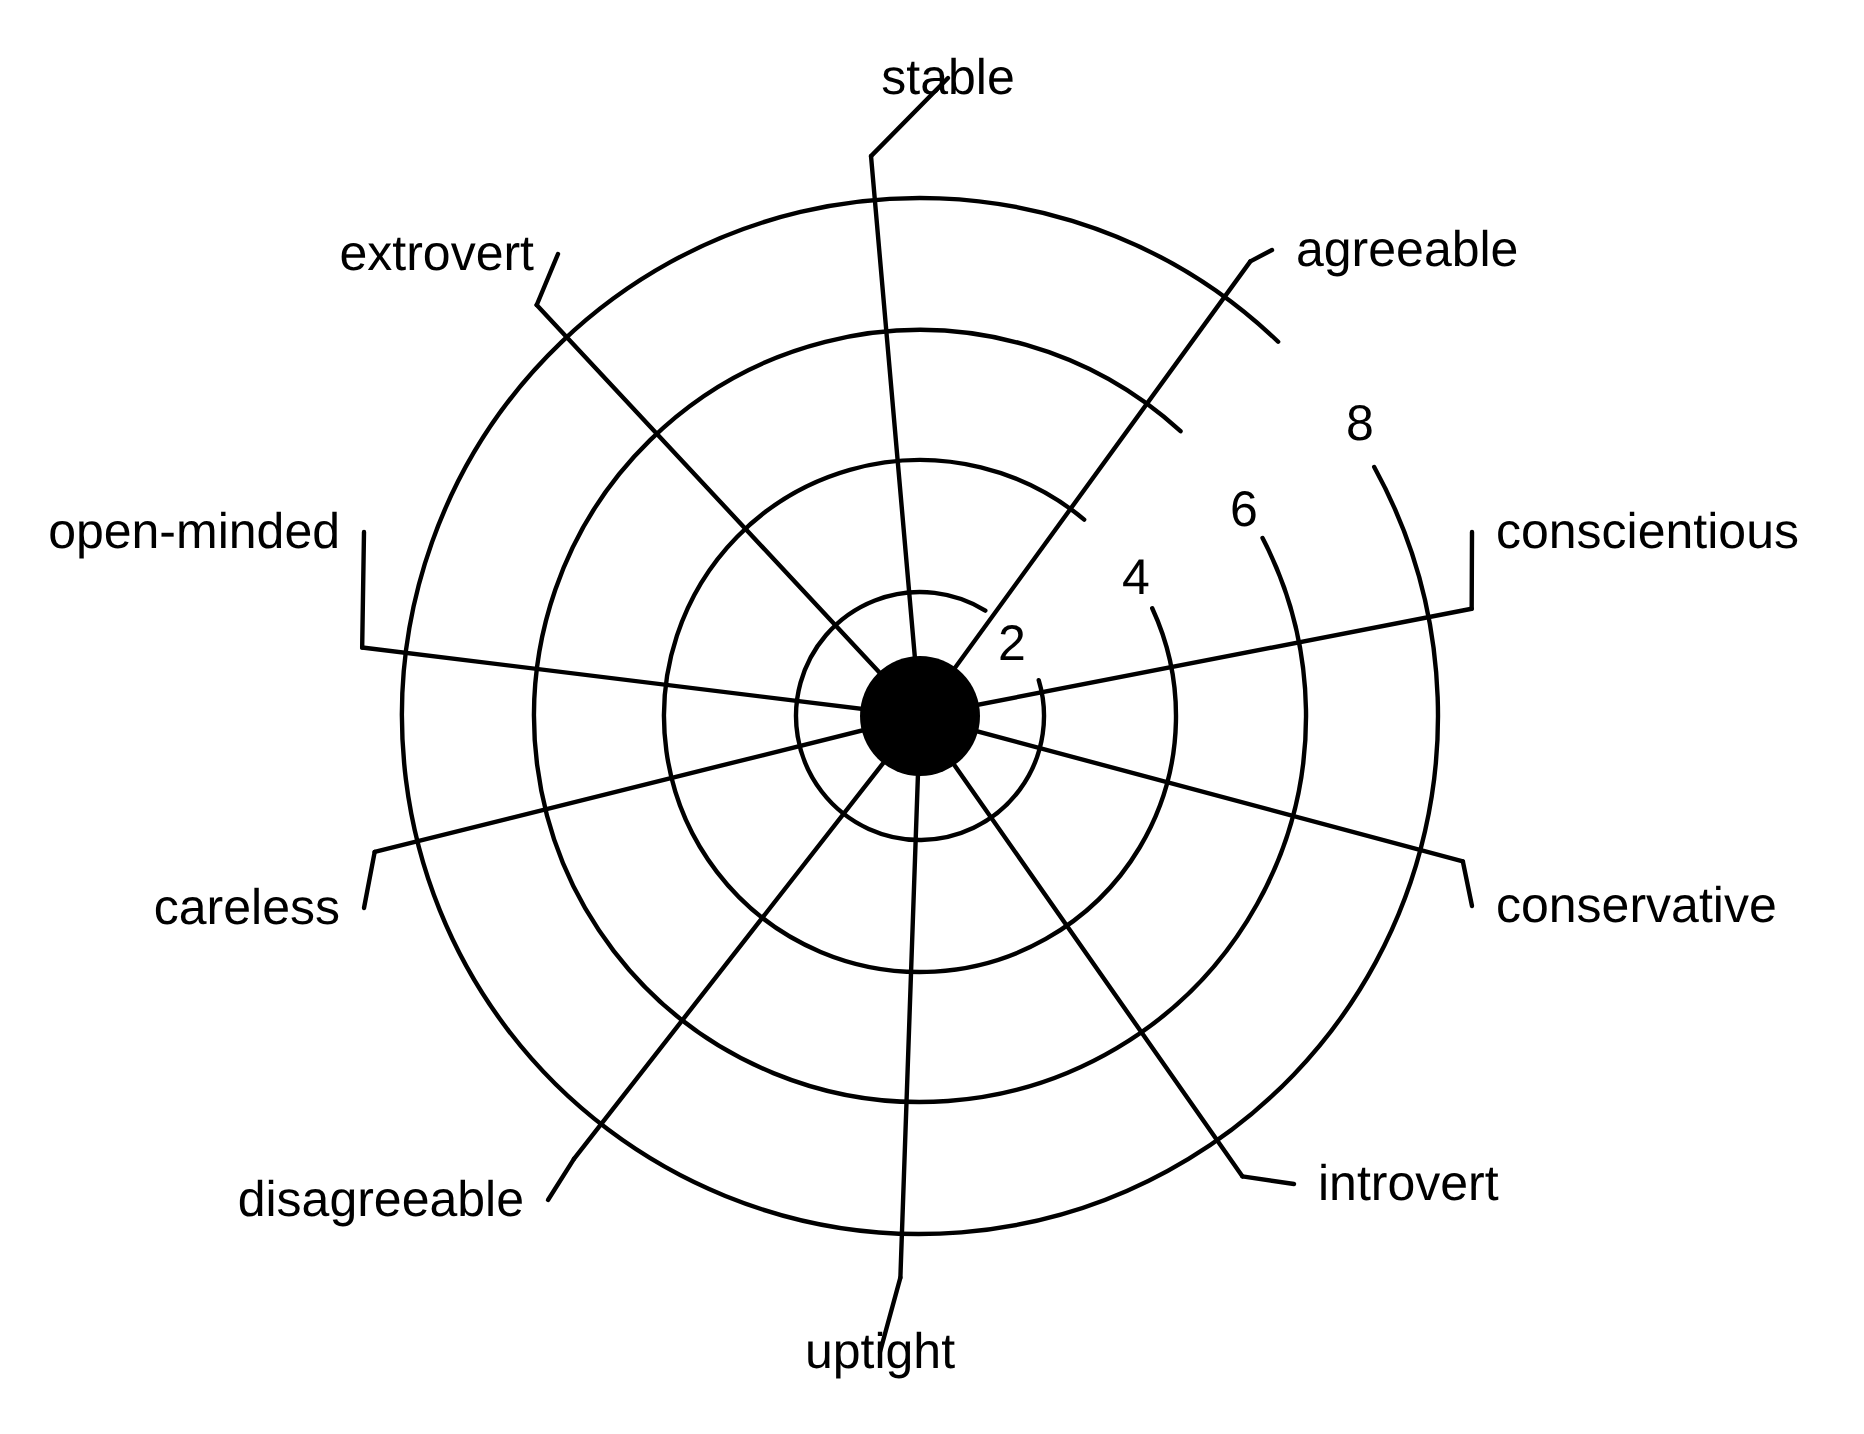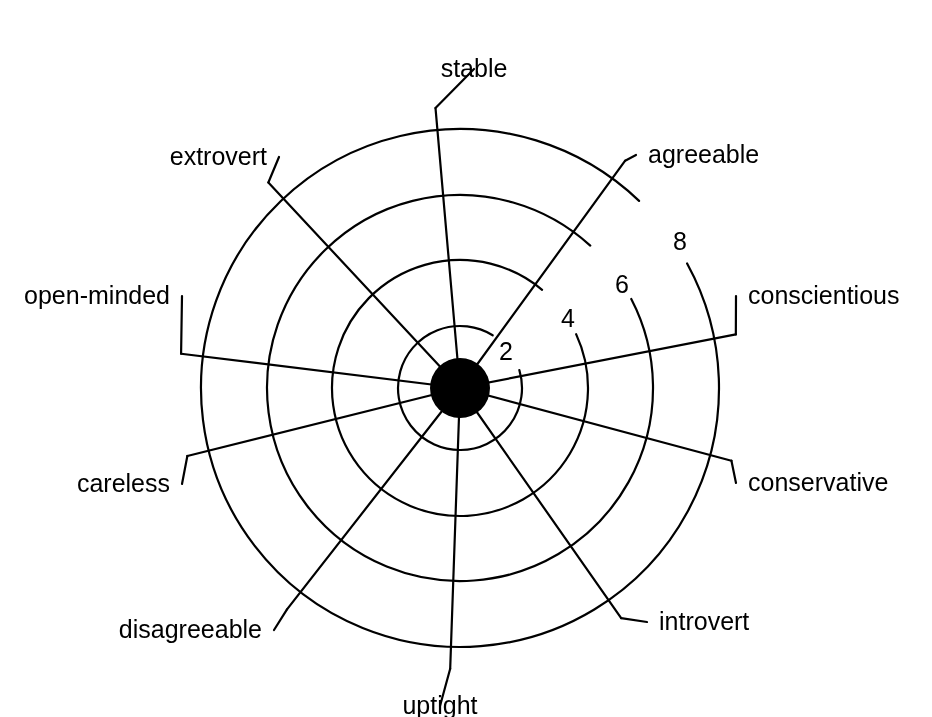--- a/index.html
+++ b/index.html
@@ -11,21 +11,20 @@
     width: 932px;
     height: 717px;
     overflow: hidden;
     font-family: "Liberation Sans", sans-serif;
   }
   #chart-root {
     position: relative;
     width: 932px;
     height: 540px;
     background: #ffffff;
-    margin-top: 30px;
   }
   svg#radar-svg {
     display: block;
     width: 932px;
     height: 717px;
   }
   .grid-ring {
     fill: none;
     stroke: #000000;
     stroke-width: 2.2;

